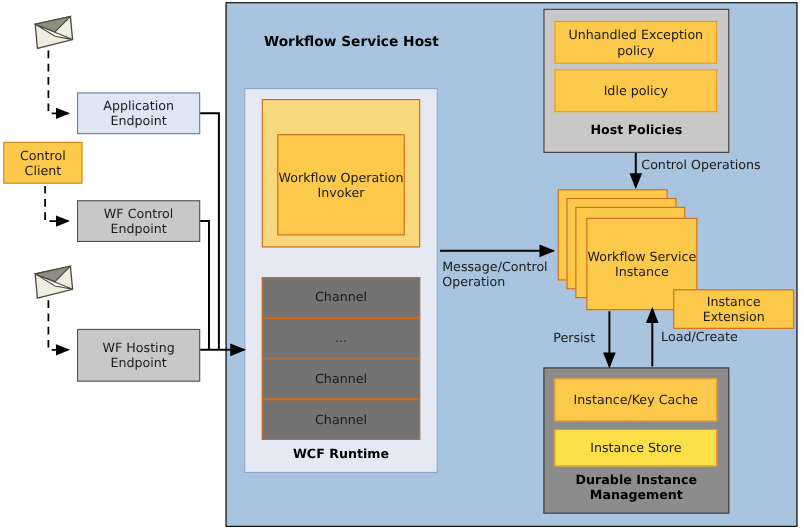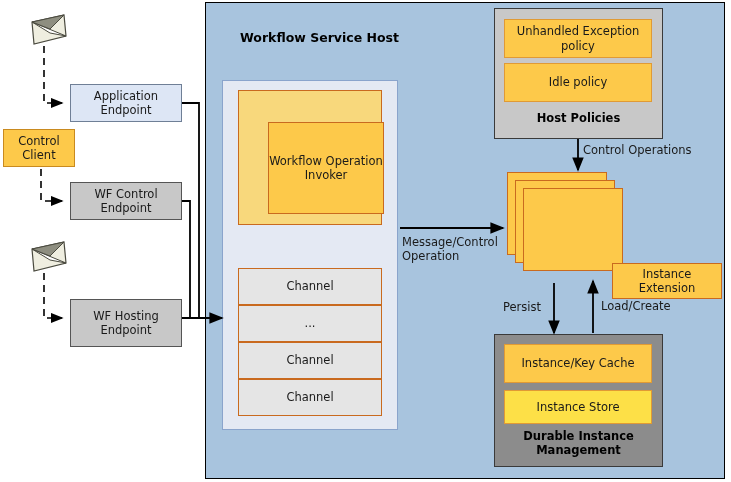--- a/index.html
+++ b/index.html
@@ -40,30 +40,29 @@
     left:238px;top:90px;width:144px;height:135px;
     background:#f8d87c;border:1.5px solid #c96a1f;
   }
   #dispatcher-label{
     left:238px;top:99px;width:144px;
     font-size:11.5px;color:#1a1a1a;text-align:center;
   }
   #wf-op-invoker{
     left:252px;top:122px;width:116px;height:92px;
     background:#fdc council;
-    margin-left:16px;
   }
   #wf-op-invoker{
     background:#fdc94a;border:1.5px solid #c96a1f;
     font-size:11.5px;color:#1a1a1a;
   }
   .channel{
     left:238px;width:144px;height:37px;
-    background:#e5e5e5;border:1px solid #c96a1f;
-    font-size:11.5px;color:#1a1a1a;margin-top:16px;
+    background:#737373;border:1px solid #c96a1f;
+    font-size:11.5px;color:#1a1a1a;
   }
   #ch1{top:252px;}
   #ch2{top:289px;}
   #ch3{top:326px;}
   #ch4{top:363px;}
 
   
   #app-endpoint{
     left:70px;top:84px;width:112px;height:38px;
     background:#dde6f5;border:1px solid #6f7f96;
@@ -174,20 +173,21 @@
   <div class="box" id="control-client">Control Client</div>
 
   <div class="box" id="host-policies"></div>
   <div class="box" id="unhandled-policy">Unhandled Exception policy</div>
   <div class="box" id="idle-policy">Idle policy</div>
   <div class="lbl" id="host-policies-label">Host Policies</div>
 
   <div class="box inst-card" id="inst-c1"></div>
   <div class="box inst-card" id="inst-c2"></div>
   <div class="box inst-card" id="inst-c3"></div>
+  <div class="box inst-card" id="inst-c4">Workflow Service Instance</div>
   <div class="box" id="instance-extension">Instance Extension</div>
 
   <div class="box" id="durable-mgmt"></div>
   <div class="box" id="instance-key-cache">Instance/Key Cache</div>
   <div class="box" id="instance-store">Instance Store</div>
   <div class="lbl" id="durable-mgmt-label">Durable Instance Management</div>
 
   <div class="lbl" id="lbl-control-ops">Control Operations</div>
   <div class="lbl" id="lbl-msg-ctrl">Message/Control Operation</div>
   <div class="lbl" id="lbl-persist">Persist</div>

